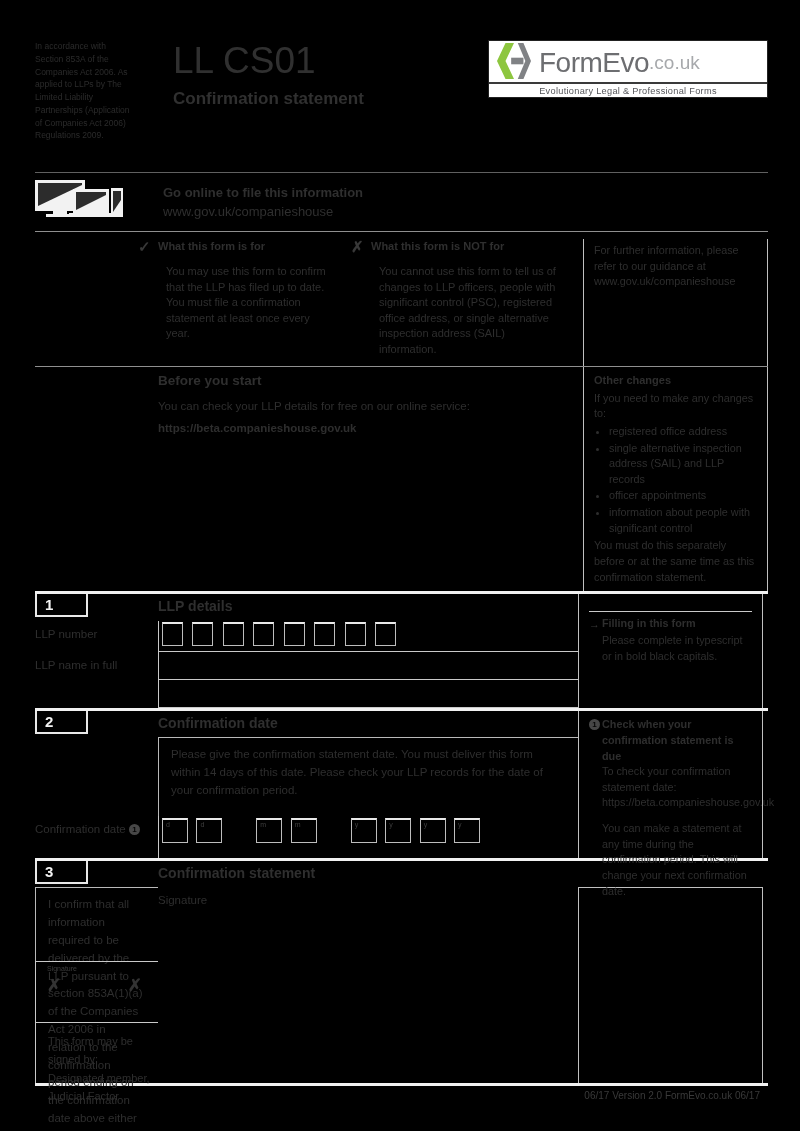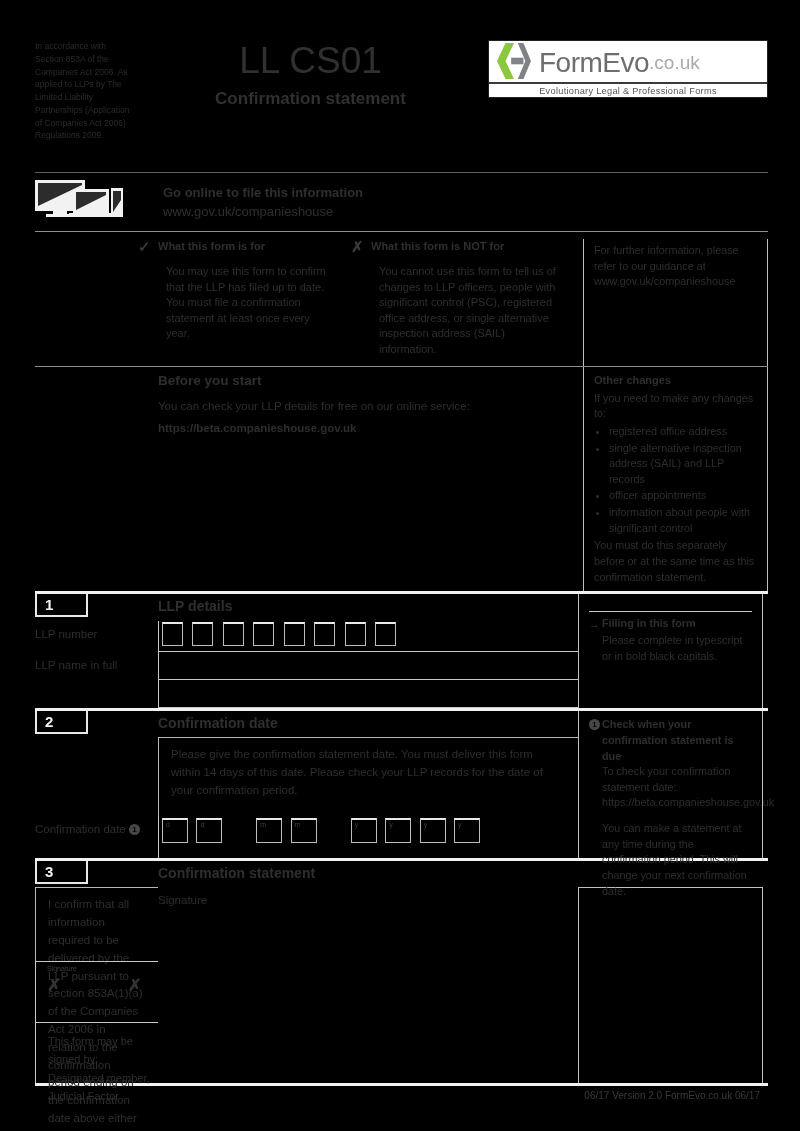--- a/index.html
+++ b/index.html
@@ -1,21 +1,21 @@
 <!DOCTYPE html>
 <html><head>
 <meta charset="utf-8">
 <style>
   html,body{margin:0;padding:0;background:#000;}
   .page{position:relative;width:800px;height:1131px;background:#000;box-sizing:border-box;
         padding:40px 32px 0 35px;font-family:"Liberation Sans",sans-serif;color:#2e2e2e;overflow:hidden;}
   
   .hdr{display:flex;height:122px;}
   .accordance{width:98px;font-size:8.5px;line-height:1.5;color:#2b2b2b;}
-  .titleblock{margin-left:40px;flex:1;text-align:center;}
+  .titleblock{margin-left:40px;flex:1;}
   .form-code{font-size:37px;font-weight:500;color:#303030;}
   .form-title{font-size:17px;font-weight:700;color:#303030;margin-top:7px;}
   .logo{width:280px;height:58px;background:#fff;box-sizing:border-box;border:1px solid #222;margin-left:40px;}
   .logo-top{display:flex;align-items:center;height:39px;padding:2px 6px 0 8px;}
   .logo-name{font-size:28px;color:#6d6e71;margin-left:8px;letter-spacing:-0.5px;}
   .logo-dom{font-size:19px;color:#a7a9ac;}
   .logo-tag{border-top:2px solid #3a3a3a;font-size:9.2px;color:#55565a;text-align:center;
             padding:2px 0 0;letter-spacing:0.3px;}
   
   .goonline{margin-top:10px;border-top:1px solid #606060;border-bottom:1px solid #8f8f8f;

